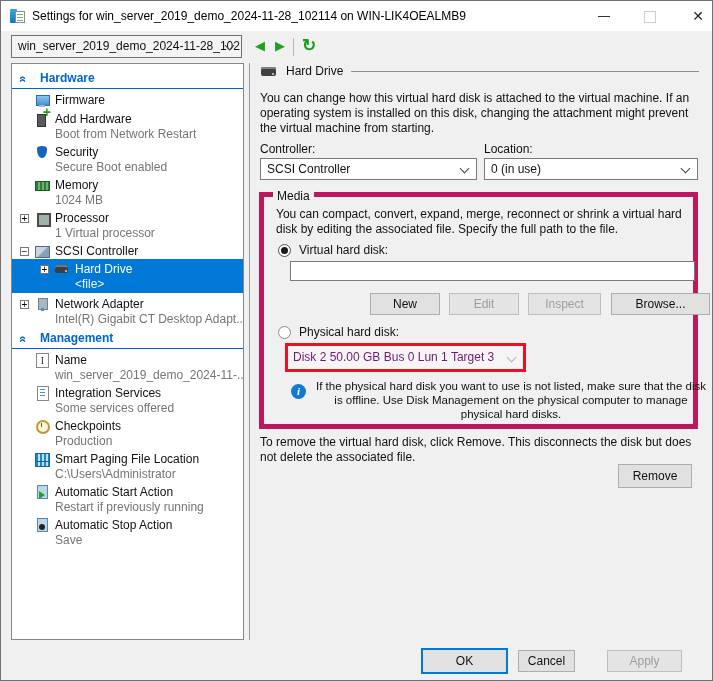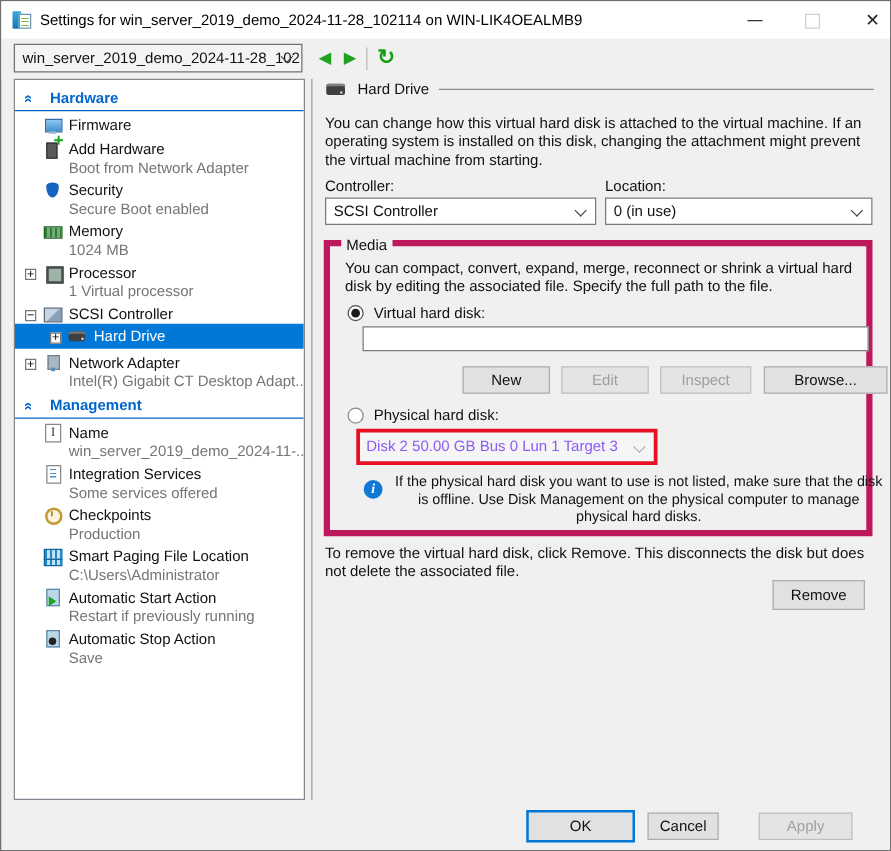--- a/index.html
+++ b/index.html
@@ -154,21 +154,21 @@
   .btn { background:#e1e1e1; border:1px solid #adadad; font-family:"Liberation Sans",sans-serif;
          font-size:12px; text-align:center; color:#111; }
   .btn.dis { color:#9e9e9e; border-color:#bfbfbf; background:#e4e4e4; }
   .mbtn { position:absolute; top:96px; height:22px; line-height:20px; }
   .b-new { left:106px; width:70px; }
   .b-edit { left:185px; width:70px; }
   .b-inspect { left:264px; width:73px; }
   .b-browse { left:347px; width:99px; }
 
   .red-combo { position:absolute; left:21px; top:146px; width:241px; height:29px;
-               border:3px solid #e81123; background:#f5f5f5; color:#8b5cf6; line-height:23px;
+               border:3px solid #e81123; background:#f5f5f5; color:#701a75; line-height:23px;
                padding:0 20px 0 5px; overflow:hidden; white-space:nowrap; }
   .red-combo .combo-chev { border-color:#aab8c2; top:8px; }
 
   .info-ic { position:absolute; left:27px; top:187px; width:15px; height:15px; border-radius:50%;
              background:#1079d8; color:#fff; text-align:center; line-height:15px; font-size:11px;
              font-weight:bold; font-style:italic; font-family:"Liberation Serif",serif; }
   .info-text { position:absolute; left:52px; top:182px; width:390px; font-size:11.5px; line-height:14px;text-align:center; }
 
   .remove-text { position:absolute; left:259px; top:434px; width:440px; line-height:15px; }
   .remove-btn { position:absolute; left:617px; top:463px; width:74px; height:24px; line-height:22px; }
@@ -216,21 +216,21 @@
       <span class="expslot"></span>
       <span class="ic ic-firmware"></span>
       <span class="tlabel">Firmware</span>
     </div>
 
     <div class="trow lvl1">
       <span class="expslot"></span>
       <span class="ic ic-addhw"></span>
       <span class="tlabel">Add Hardware</span>
     </div>
-    <div class="tsub sub1">Boot from Network Adapter</div>
+    <div class="tsub sub1">Boot from Network Restart</div>
 
     <div class="trow lvl1">
       <span class="expslot"></span>
       <span class="ic ic-security"></span>
       <span class="tlabel">Security</span>
     </div>
     <div class="tsub sub1">Secure Boot enabled</div>
 
     <div class="trow lvl1">
       <span class="expslot"></span>
@@ -251,20 +251,21 @@
       <span class="ic ic-scsi"></span>
       <span class="tlabel">SCSI Controller</span>
     </div>
 
     <div class="tsel">
       <div class="trow lvl2" style="margin-top:0;">
         <span class="expslot"><span class="exp">+</span></span>
         <span class="ic ic-hdd"></span>
         <span class="tlabel">Hard Drive</span>
       </div>
+      <div class="tsub sub2">&lt;file&gt;</div>
     </div>
 
     <div class="trow lvl1">
       <span class="expslot"><span class="exp">+</span></span>
       <span class="ic ic-net"></span>
       <span class="tlabel">Network Adapter</span>
     </div>
     <div class="tsub sub1">Intel(R) Gigabit CT Desktop Adapt...</div>
 
     <div class="tsection">

